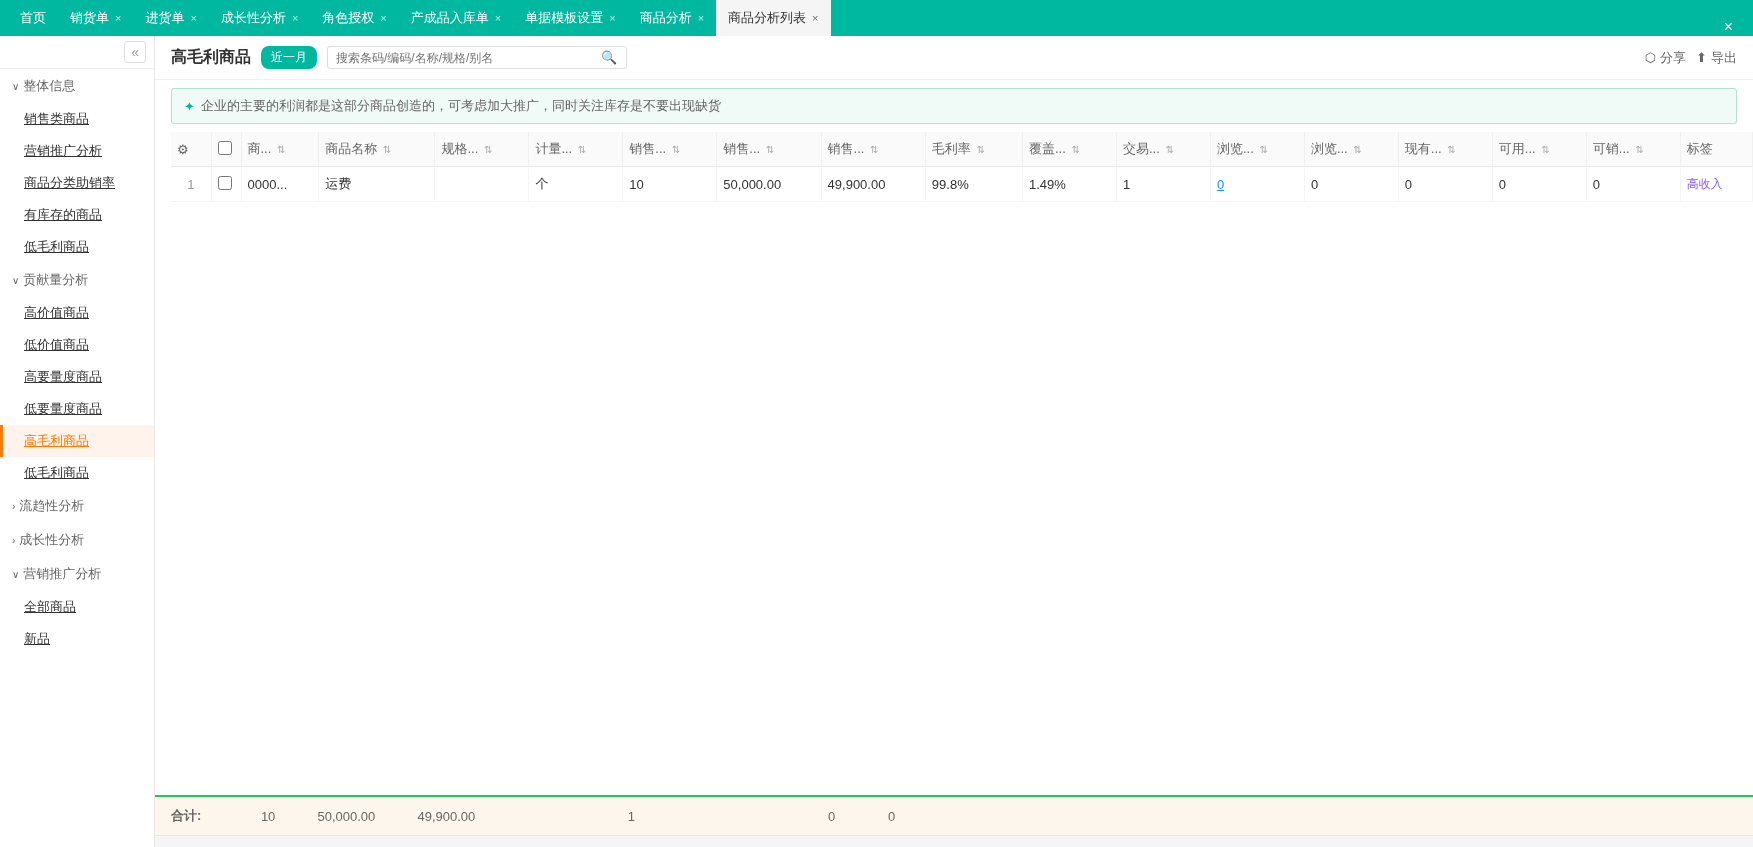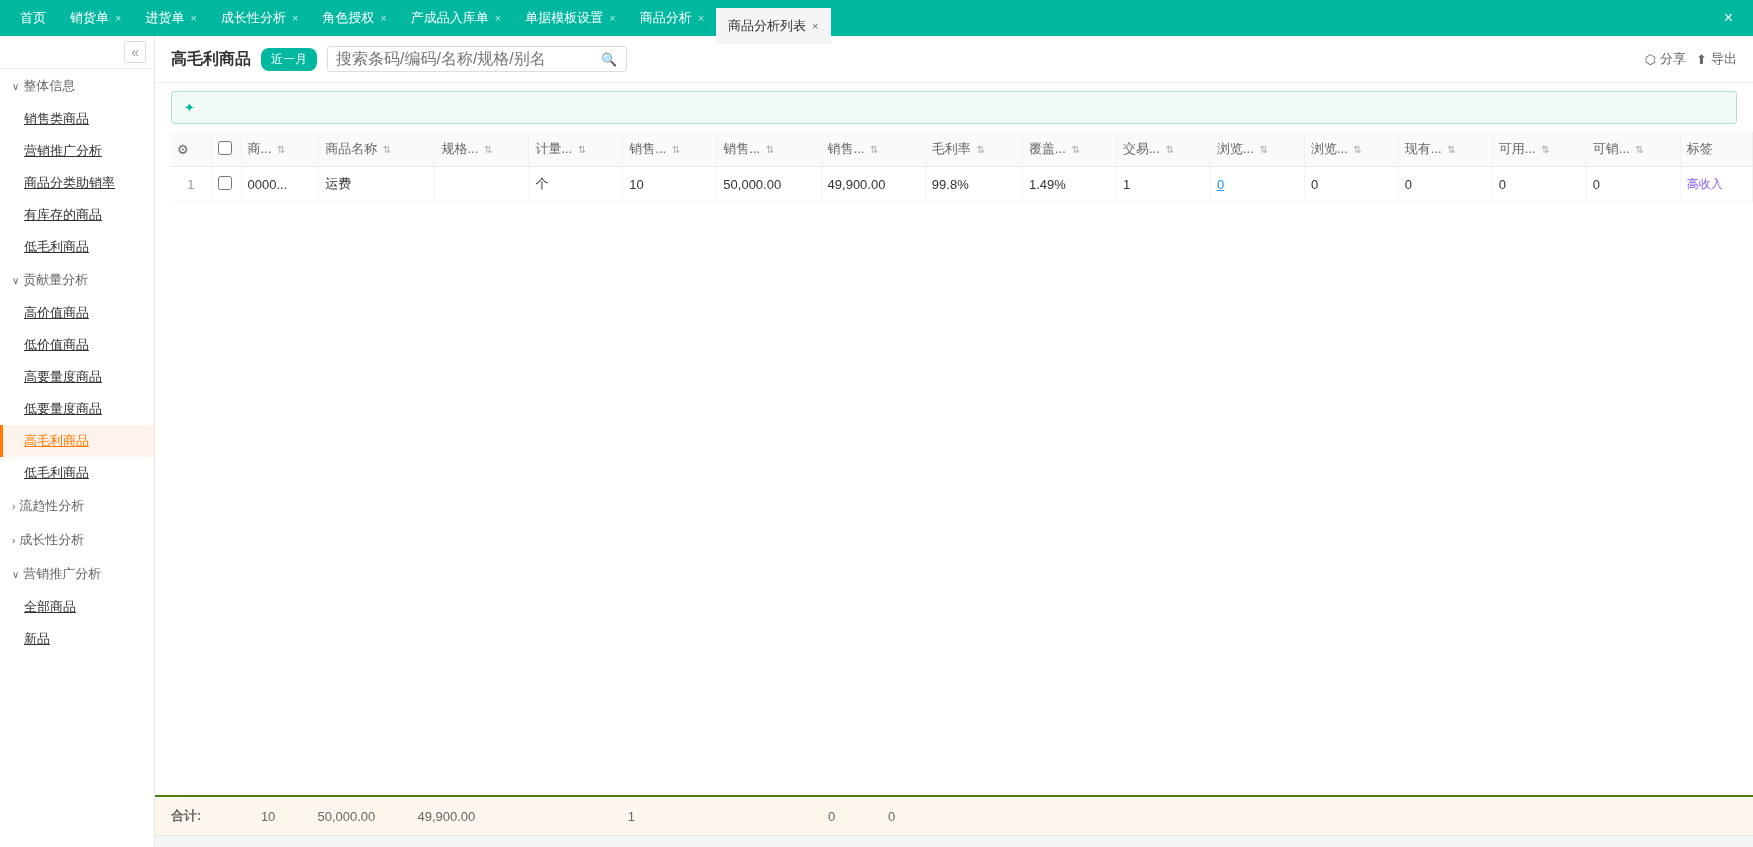--- a/index.html
+++ b/index.html
@@ -2,21 +2,21 @@
 <html><head>
   <meta charset="utf-8">
   <style>
     * { box-sizing: border-box; margin: 0; padding: 0; font-family: 'Microsoft YaHei', Arial, sans-serif; font-size: 13px; }
     body { background: #f5f5f5; overflow: hidden; }
 
     
     .top-nav {
       background: #00b8a0;
       display: flex;
-      align-items: center;
+      align-items: flex-end;
       height: 36px;
       padding: 0 8px;
       color: white;
       flex-shrink: 0;
     }
     .top-nav .nav-item {
       padding: 0 12px;
       height: 36px;
       display: flex;
       align-items: center;
@@ -122,21 +122,21 @@
       align-items: center;
       border: 1px solid #ddd;
       border-radius: 3px;
       padding: 3px 8px;
       flex: 1;
       max-width: 300px;
     }
     .search-box input {
       border: none;
       outline: none;
-      font-size: 16px;
+      font-size: 12px;
       width: 100%;
       color: #404040;
     }
     .search-icon { color: #999; cursor: pointer; }
     .header-actions {
       display: flex;
       gap: 10px;
       margin-left: auto;
       align-items: center;
     }
@@ -202,21 +202,21 @@
     .row-index { color: #999; text-align: center; }
     .tag-badge {
       color: #8b5cf6;
       font-size: 12px;
     }
     .link-text { color: #1890ff; text-decoration: underline; cursor: pointer; }
 
     
     .footer-total {
       background: #fdf6ec;
-      border-top: 2px solid #4d7c0f;
+      border-top: 2px solid #22c55e;
       padding: 8px 16px;
       display: flex;
       align-items: center;
       font-size: 13px;
       color: #666;
       flex-shrink: 0;
       min-height: 40px;
     }
     .total-label { font-weight: bold; margin-right: 20px; }
     .total-cells {
@@ -370,20 +370,21 @@
         </div>
         <div class="action-btn">
           <span>⬆</span>
           <span>导出</span>
         </div>
       </div>
     </div>
 
     <div class="info-banner">
       <span style="color:#00b8a0;">✦</span>
+      <span>企业的主要的利润都是这部分商品创造的，可考虑加大推广，同时关注库存是不要出现缺货</span>
     </div>
 
     <div class="table-container">
       <table>
         <thead>
           <tr>
             <th style="width:40px;">
               <span>⚙</span>
             </th>
             <th style="width:30px;">

